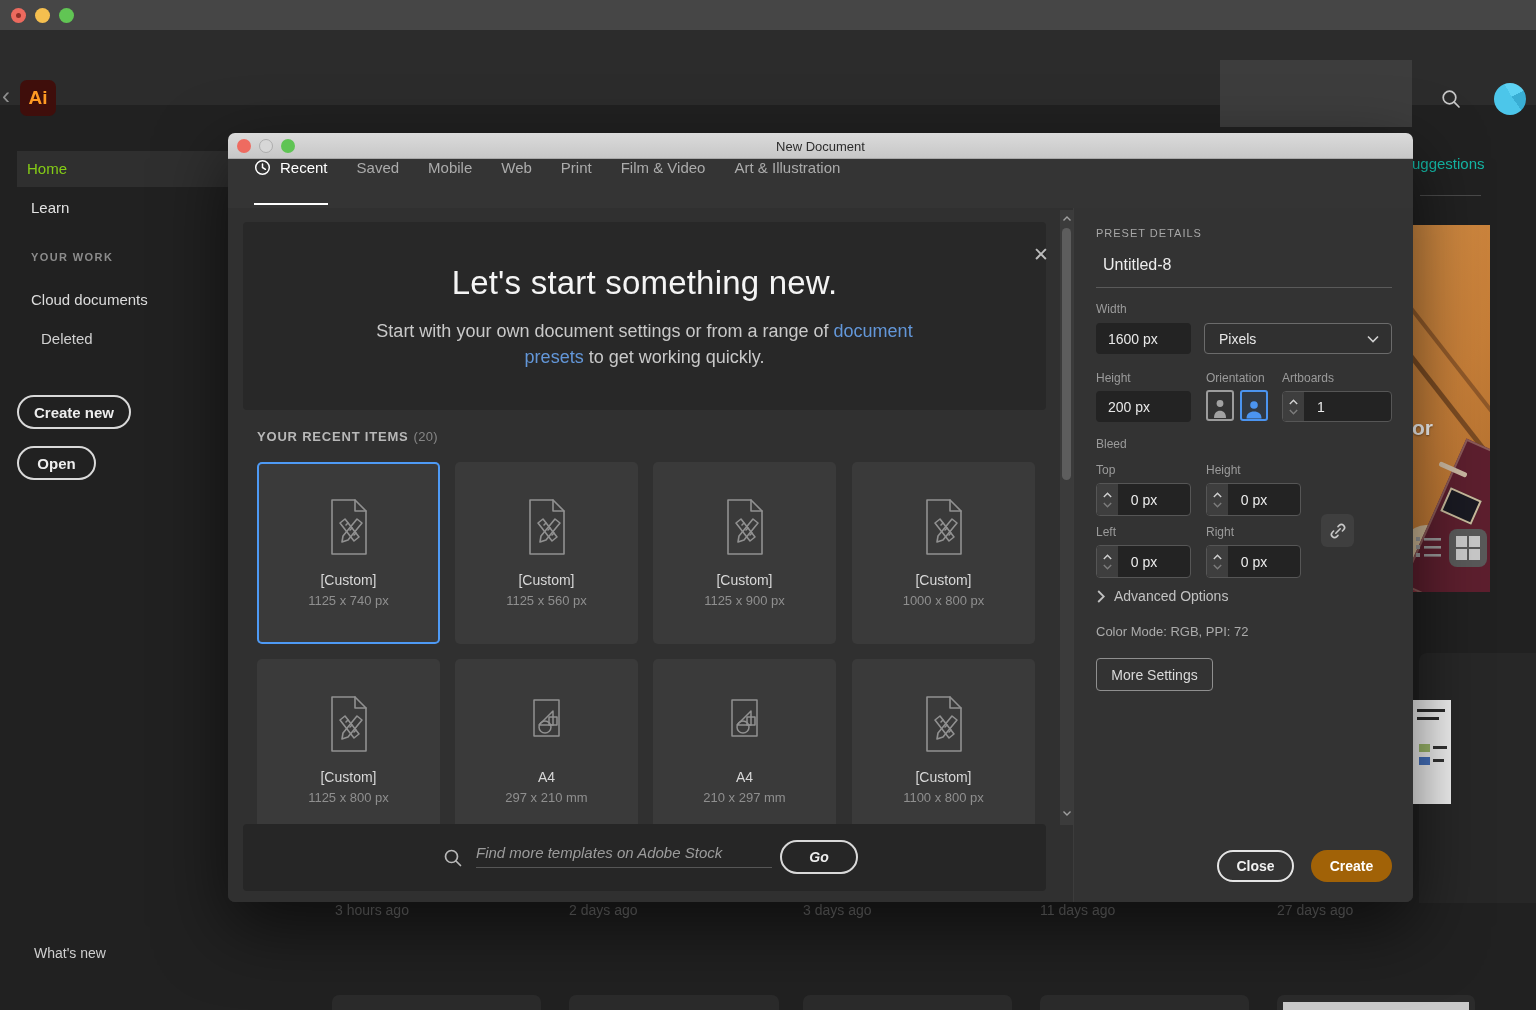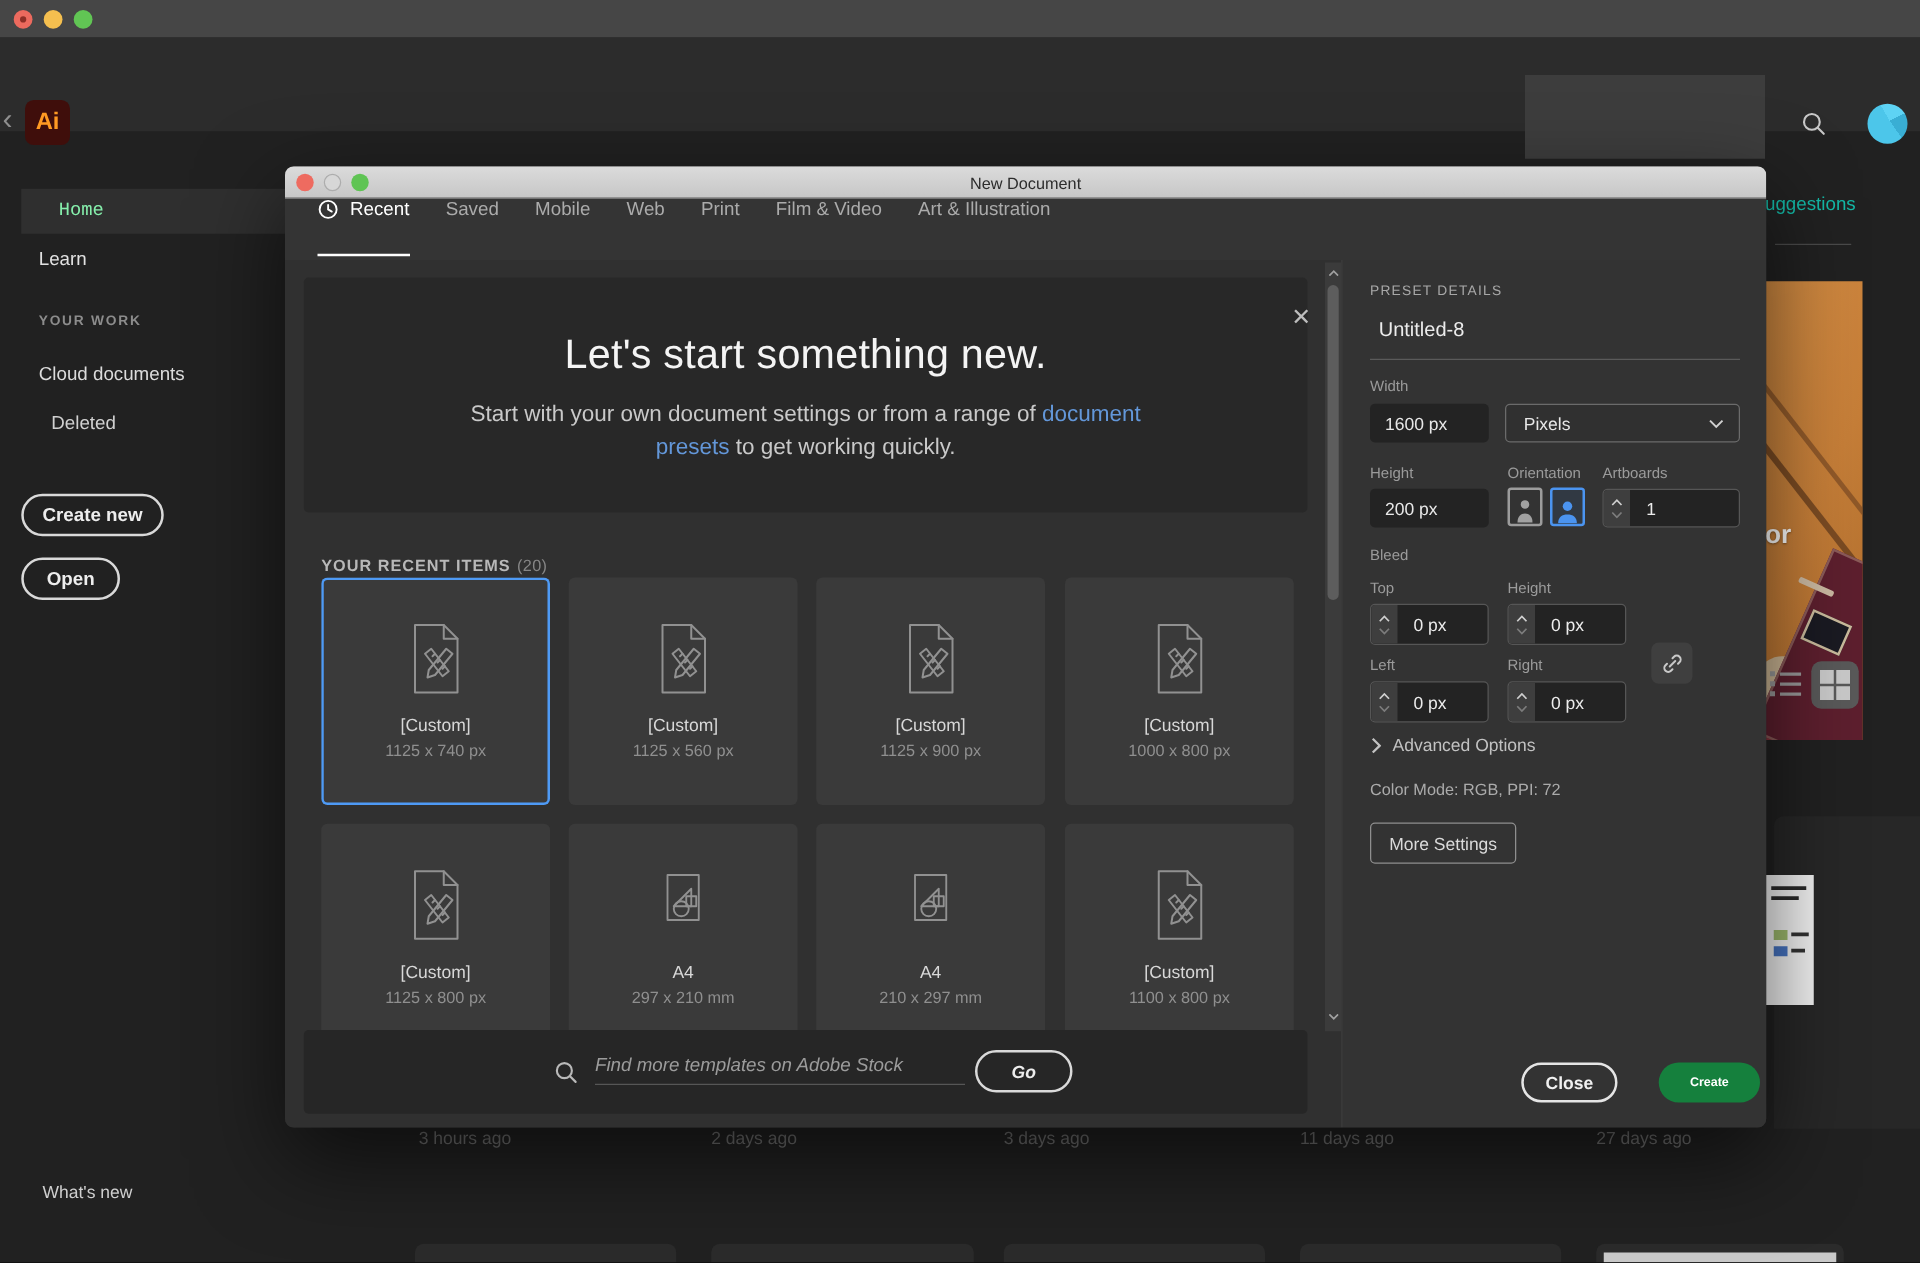--- a/index.html
+++ b/index.html
@@ -18,21 +18,21 @@
   .backchev { left:2px; top:54px; font-size:24px; color:#8f8f8f; line-height:24px; }
   .ailogo { left:20px; top:50px; width:36px; height:36px; background:#3f0e0b; border-radius:7px;
             color:#ff9a23; font-weight:bold; font-size:19px; display:flex; align-items:center; justify-content:center; }
   .hdrpanel { left:1220px; top:30px; width:192px; height:67px; background:#3d3d3d; }
   .avatar { left:1494px; top:53px; width:32px; height:32px; border-radius:50%;
             background:conic-gradient(from -30deg at 55% 42%, #5ed3f4 0deg 95deg, #39aed4 95deg 175deg, #4cc6ea 175deg 360deg); }
 
   
   .side-item { color:#e2e2e2; font-size:15px; }
   .homerow { left:17px; top:151px; width:211px; height:36px; background:#2f2f2f; }
-  .homerow span { position:absolute; left:30px; top:9px; color:#86efac; font-size:15px;font-family:Liberation Mono, monospace; }
+  .homerow span { position:absolute; left:10px; top:9px; color:#84cc16; font-size:15px; }
   .sechdr { left:31px; top:251px; color:#8c8c8c; font-size:11px; letter-spacing:1.4px; font-weight:bold; }
   .pillbtn { border:2px solid #d9d9d9; border-radius:17px; color:#ededed; font-weight:bold; font-size:15px;
              display:flex; align-items:center; justify-content:center; background:transparent; cursor:pointer; }
 
   
   .sugg { left:1412px; top:155px; color:#14b8a6; font-size:15px; }
   .sugg-div { left:1420px; top:195px; width:61px; height:1px; background:#4a4a4a; }
   .bgimg { left:1412px; top:225px; width:78px; height:367px; overflow:hidden;
            background:linear-gradient(115deg,#d28c43 0%,#c67e38 50%,#ab6a2b 100%); }
   .bgimg .stripe1 { position:absolute; left:-30px; top:90px; width:200px; height:5px; background:#6f4320; transform:rotate(52deg); transform-origin:left top; opacity:.85; }
@@ -68,21 +68,21 @@
   .tab { position:relative; color:#ababab; font-size:15px; height:49px; display:flex; gap:9px; cursor:pointer; }
   .tab.active { color:#fff; }
   .tab.active::after { content:""; position:absolute; left:0; right:0; bottom:3px; height:2px; background:#fff; }
 
   .dlg-left { left:0; top:75px; width:845px; height:694px; background:#303030; }
   .hero { left:15px; top:14px; width:803px; height:188px; background:#282828; border-radius:4px; text-align:center; }
   .hero h1 { margin-top:42px; font-size:33px; font-weight:400; color:#f4f4f4; letter-spacing:.2px; }
   .hero p { margin:16px auto 0; width:600px; font-size:18px; line-height:26px; color:#c9c9c9; }
   .hero .lnk { color:#6397d9; cursor:pointer; }
   .hero-x { left:787px; top:22px; width:22px; height:22px; color:#bdbdbd; font-size:19px; line-height:22px; text-align:center; cursor:pointer; }
-  .recent-hdr { left:29px; top:237px; font-size:13px; font-weight:bold; letter-spacing:.8px; color:#b8b8b8; }
+  .recent-hdr { left:29px; top:221px; font-size:13px; font-weight:bold; letter-spacing:.8px; color:#b8b8b8; }
   .recent-hdr .cnt { font-weight:normal; color:#868686; letter-spacing:.3px; margin-left:5px; }
 
   .card { width:183px; height:182px; background:#3a3a3a; border-radius:5px; cursor:pointer;
           display:flex; flex-direction:column; align-items:center; }
   .card.selected { box-shadow:inset 0 0 0 2px #4e9af5; }
   .card .ic { margin-top:32px; height:66px; }
   .card .nm { margin-top:12px; font-size:14px; color:#d8d8d8; }
   .card .sz { margin-top:5px; font-size:13px; color:#8f8f8f; }
 
   .stockbar { left:15px; top:616px; width:803px; height:67px; background:#262626; border-radius:4px; z-index:5; }
@@ -116,22 +116,22 @@
   .stepval.left { padding-left:13px; }
   .linkbtn { left:247px; top:306px; width:33px; height:33px; background:#3f3f3f; border-radius:6px;
              display:flex; align-items:center; justify-content:center; cursor:pointer; }
   .advrow { left:23px; top:380px; display:flex; align-items:center; gap:9px; color:#c2c2c2; font-size:14px; cursor:pointer; }
   .cmode { left:22px; top:416px; color:#ababab; font-size:13px; }
   .moreset { left:22px; top:450px; width:117px; height:33px; border:1px solid #8f8f8f; border-radius:4px; background:transparent;
              color:#dadada; font-size:14px; cursor:pointer; font-family:"Liberation Sans","DejaVu Sans",sans-serif; }
   .closebtn { left:143px; top:642px; width:77px; height:32px; border-radius:16px; border:2px solid #e5e5e5;
               background:transparent; color:#f0f0f0; font-weight:bold; font-size:14px; cursor:pointer;
               font-family:"Liberation Sans","DejaVu Sans",sans-serif; }
-  .createbtn { left:253px; top:642px; width:81px; height:32px; border-radius:16px; border:none;
-               background:#15803d; color:#fff; font-weight:bold; font-size:10px; cursor:pointer;
+  .createbtn { left:237px; top:642px; width:81px; height:32px; border-radius:16px; border:none;
+               background:#a16207; color:#fff; font-weight:bold; font-size:14px; cursor:pointer;
                font-family:"Liberation Sans","DejaVu Sans",sans-serif; }
 </style>
 </head>
 <body>
 
 <div class="screen">
 
   <div class="abs osbar">
     <div class="abs light" style="left:11px;background:#ec6a5e;">
         <span class="dot"></span>

